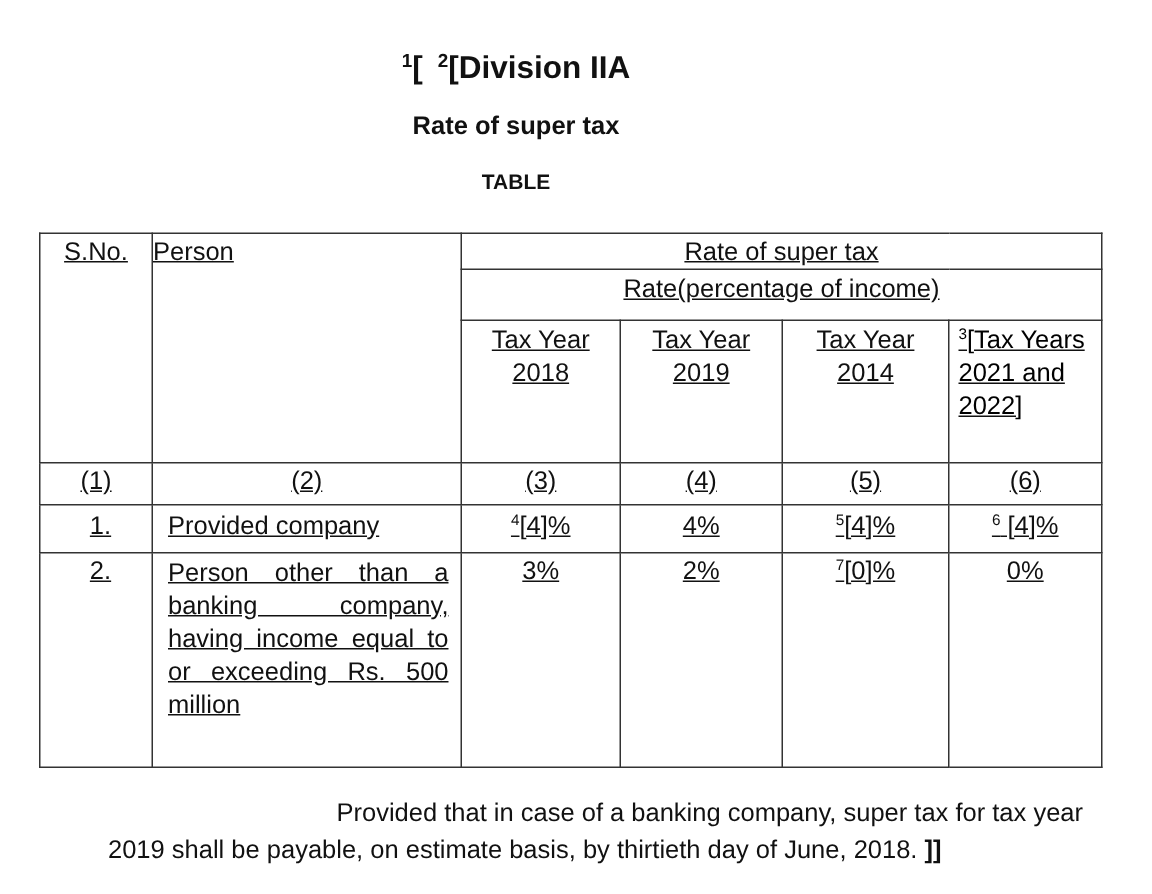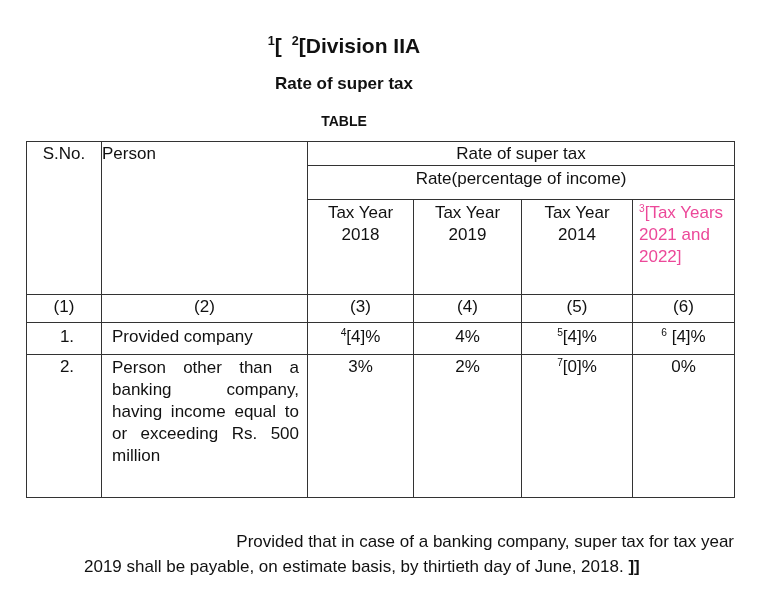--- a/index.html
+++ b/index.html
@@ -4,37 +4,37 @@
 <style>
   html, body { margin:0; padding:0; background:#ffffff; }
   body { width:768px; height:596px; position:relative; overflow:hidden; font-family:"Liberation Sans", sans-serif; color:#111; }
   .title { position:absolute; left:0; width:688px; text-align:center; font-weight:bold; }
   .t1 { top:34px; font-size:21px; }
   .t1 .ws { display:inline-block; width:10px; }
   .t2 { top:74px; font-size:17px; }
   .t3 { top:113px; font-size:14px; }
   sup { font-size:0.6em; vertical-align:0.6em; line-height:0; font-weight:normal; }
   .t1 sup { font-weight:bold; }
-  table { position:absolute; left:26px; top:141px; border-collapse:collapse; font-size:17px; }
+  table { position:absolute; left:26px; top:155px; border-collapse:collapse; font-size:17px;text-decoration:underline; }
   td { border:1.5px solid #333; padding:0; vertical-align:top; }
   .c1 { width:74px; } .c2 { width:205px; } .c3 { width:105px; } .c4 { width:107px; } .c5 { width:110px; } .c6 { width:95px; }
   .hdr-sno { text-align:center; padding-top:2px; }
   .hdr-person { text-align:left; padding-top:2px; }
   .rate-top { text-align:center; height:23px; line-height:23px; }
   .rate-sub { text-align:center; height:33px; line-height:26px; }
   .yr { text-align:center; height:92px; line-height:22px; padding-top:2px; }
-  .yr-blue { color:#ec4899; text-align:left; padding-left:6px; height:92px; line-height:22px; padding-top:2px; }
+  .yr-blue { color:#000000; text-align:left; padding-left:6px; height:92px; line-height:22px; padding-top:2px; }
   .num { text-align:center; height:27px; line-height:24px; }
   .r1 td { height:31px; line-height:28px; }
   .sno { text-align:center; padding-left:6px; }
   .person { padding-left:10px; }
   .val { text-align:center; }
   .r2 td { height:140px; padding-top:2px; }
   .person2 { padding-left:10px; padding-right:8px; text-align:justify; line-height:22px; }
-  .proviso { position:absolute; top:529px; left:84px; width:650px; font-size:17px; line-height:25px; text-align:justify; }
+  .proviso { position:absolute; top:529px; left:72px; width:650px; font-size:17px; line-height:25px; text-align:justify; }
   .proviso .p1 { display:block; text-align:right; }
   .br { font-weight:bold; }
 </style>
 </head>
 <body>
 
 <div class="title t1"><sup>1</sup><span>[</span><span class="ws"></span><sup>2</sup><span>[Division IIA</span></div>
 <div class="title t2">Rate of super tax</div>
 <div class="title t3">TABLE</div>
 

